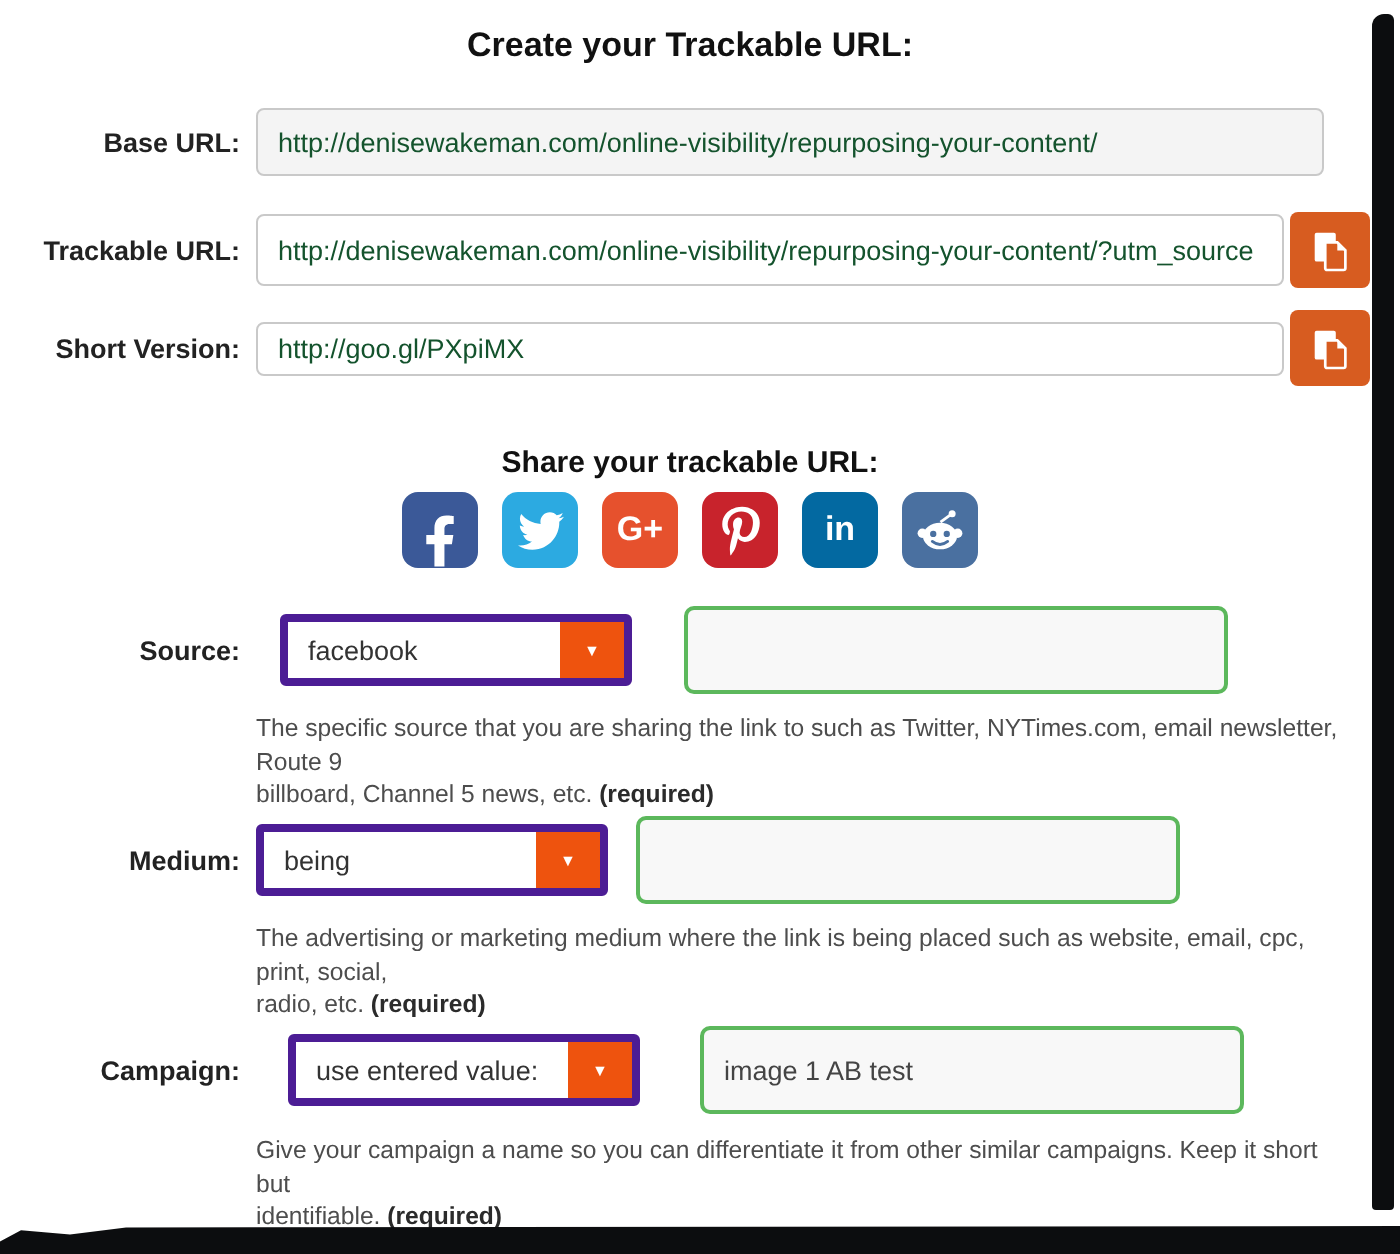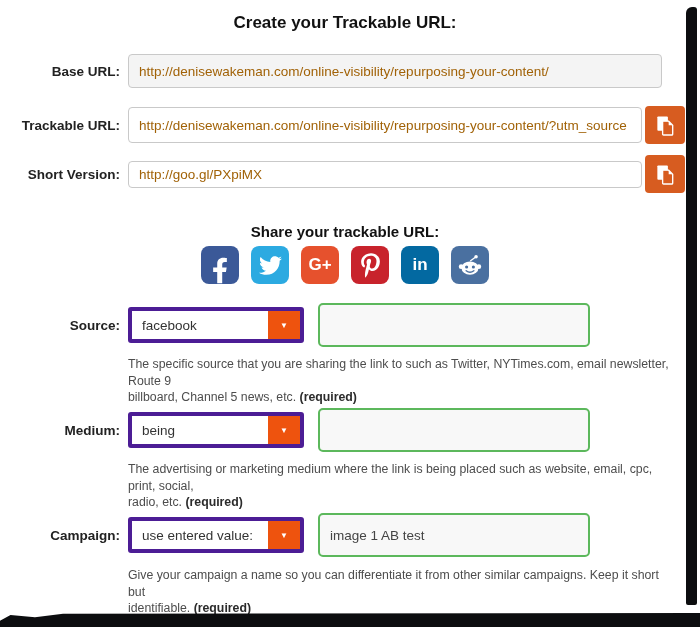--- a/index.html
+++ b/index.html
@@ -12,21 +12,21 @@
     font-size:17px; font-weight:bold; color:#111;
   }
   .row{ position:absolute; left:0; display:flex; align-items:center; }
   .lbl{
     flex:0 0 120px; text-align:right; margin-right:8px;
     font-size:13.5px; font-weight:bold; color:#222; white-space:nowrap;
   }
   .txtinput{
     height:34px; border:1px solid #c9c9c9; border-radius:4px;
     padding:0 10px; font-family:"Liberation Sans", sans-serif;
-    font-size:13.5px; color:#a16207; background:#fff; box-sizing:border-box;
+    font-size:13.5px; color:#14532d; background:#fff; box-sizing:border-box;
     outline:none;
   }
   .gray{ background:#f4f4f4; }
   .copy-btn{
     width:40px; height:38px; margin-left:3px; border:none; border-radius:4px;
     display:flex; align-items:center; justify-content:center; cursor:pointer; padding:0;
   }
   .share-heading{
     position:absolute; top:223px; left:0; width:690px; text-align:center;
     font-size:15px; font-weight:bold; color:#111;
@@ -147,21 +147,21 @@
           <circle cx="19.6" cy="13.4" r="2" fill="#ffffff"></circle>
           <ellipse cx="12" cy="14.6" rx="7.3" ry="5.7" fill="#ffffff"></ellipse>
           <circle cx="9.1" cy="13.7" r="1.35" fill="currentColor"></circle>
           <circle cx="14.9" cy="13.7" r="1.35" fill="currentColor"></circle>
           <path d="M8.7 16.9 Q12 19.5 15.3 16.9" fill="none" stroke="currentColor" stroke-width="1.2" stroke-linecap="round"></path>
         </svg>
       </span>
     </div>
   </div>
 
-  <div class="row" style="top:306px; height:38px;">
+  <div class="row" style="top:306px; height:38px;gap:12px;">
     <div class="lbl">Source:</div>
     <div class="dd">
       <span class="dd-text">facebook</span>
       <button class="dd-btn" style="background-color: rgb(238, 83, 14);">▼</button>
     </div>
     <input class="green-input" value="" style="">
   </div>
   <div class="help" style="top:356px;">
     <div><span>The specific source that you are sharing the link to such as Twitter, NYTimes.com, email newsletter, Route 9</span></div>
     <div><span>billboard, Channel 5 news, etc. </span><b>(required)</b></div>
@@ -173,21 +173,21 @@
       <span class="dd-text">being</span>
       <button class="dd-btn" style="background-color: rgb(238, 83, 14);">▼</button>
     </div>
     <input class="green-input" value="" style="">
   </div>
   <div class="help" style="top:461px;">
     <div><span>The advertising or marketing medium where the link is being placed such as website, email, cpc, print, social,</span></div>
     <div><span>radio, etc. </span><b>(required)</b></div>
   </div>
 
-  <div class="row" style="top:516px; height:38px;">
+  <div class="row" style="top:516px; height:38px;gap:16px;">
     <div class="lbl">Campaign:</div>
     <div class="dd">
       <span class="dd-text">use entered value:</span>
       <button class="dd-btn" style="background-color: rgb(238, 83, 14);">▼</button>
     </div>
     <input class="green-input" value="image 1 AB test" style="">
   </div>
   <div class="help" style="top:567px;">
     <div><span>Give your campaign a name so you can differentiate it from other similar campaigns. Keep it short but</span></div>
     <div><span>identifiable. </span><b>(required)</b></div>

